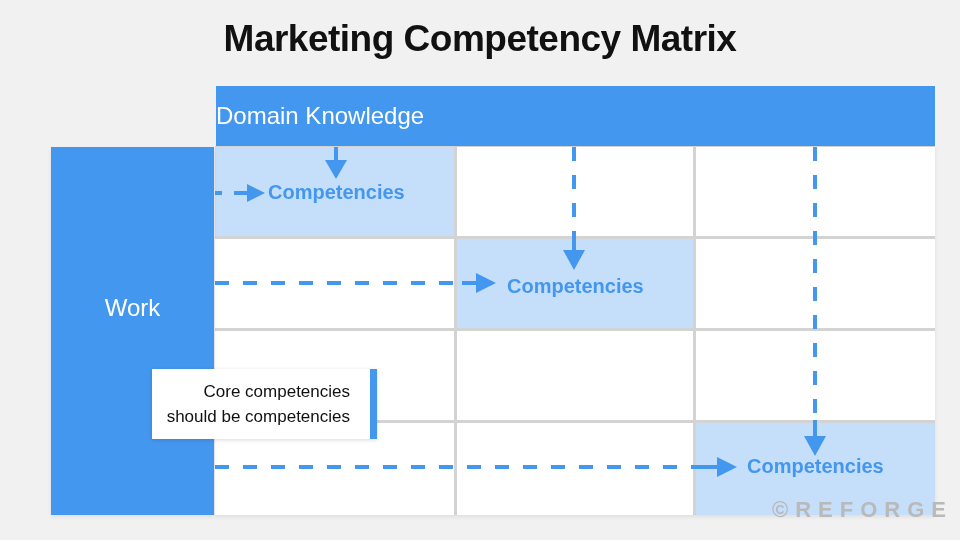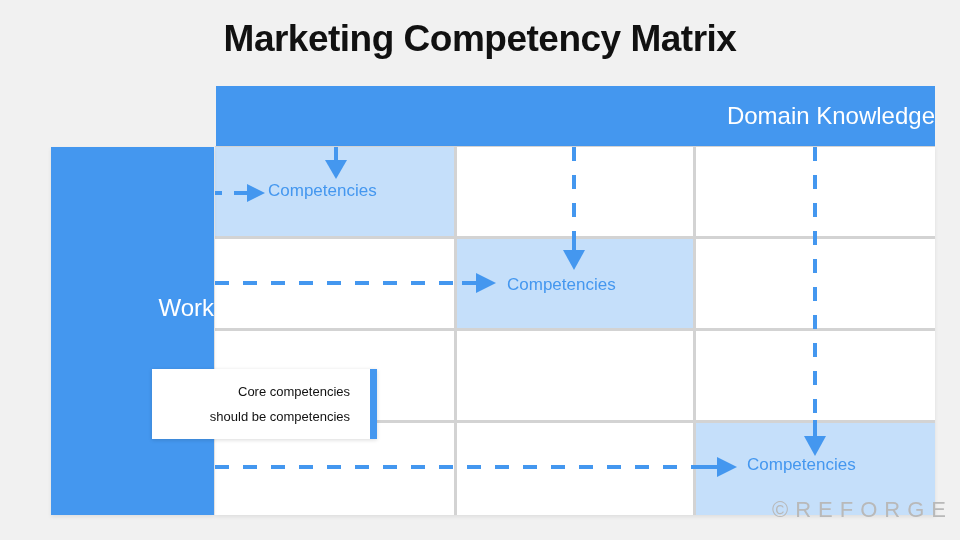--- a/index.html
+++ b/index.html
@@ -1,28 +1,28 @@
 <!DOCTYPE html>
 <html><head>
 <meta charset="utf-8">
 <style>
   html, body { margin:0; padding:0; }
   body { width:960px; height:540px; background:#f1f1f1; position:relative; overflow:hidden; font-family:"Liberation Sans", sans-serif; }
   .title { position:absolute; left:0; top:18px; width:960px; text-align:center; font-size:37px; font-weight:bold; color:#111; letter-spacing:-0.5px; }
-  .header { position:absolute; left:216px; top:86px; width:719px; height:60px; background:#4497ef; color:#fff; font-size:24px; display:flex; align-items:center; justify-content:flex-end; }
-  .sidebar { position:absolute; left:51px; top:147px; width:163px; height:368px; background:#4497ef; color:#fff; font-size:24px; line-height:30px; text-align:right; box-shadow:0 2px 4px rgba(0,0,0,0.08); }
+  .header { position:absolute; left:216px; top:86px; width:719px; height:60px; background:#4497ef; color:#fff; font-size:24px; display:flex; align-items:center; justify-content:flex-start; }
+  .sidebar { position:absolute; left:51px; top:147px; width:163px; height:368px; background:#4497ef; color:#fff; font-size:24px; line-height:30px; text-align:center; box-shadow:0 2px 4px rgba(0,0,0,0.08); }
   .sidebar .label { position:absolute; left:0; top:146px; width:163px; }
   .grid { position:absolute; left:215px; top:146px; width:720px; height:369px; background:#d3d3d3; box-shadow:0 2px 4px rgba(0,0,0,0.08); }
   .cell { position:absolute; background:#fff; }
   .cell.hl { background:#c5dffa; }
-  .comp { position:absolute; color:#4497ef; font-size:17px; font-weight:normal; white-space:nowrap; }
+  .comp { position:absolute; color:#4497ef; font-size:20px; font-weight:bold; white-space:nowrap; }
   svg.overlay { position:absolute; left:0; top:0; width:960px; height:540px; pointer-events:none; }
-  .callout { position:absolute; left:152px; top:369px; width:218px; height:70px; background:#fff; border-right:7px solid #4497ef; box-shadow:0 1px 4px rgba(0,0,0,0.15); color:#111; font-size:13px; line-height:25px; text-align:right; }
+  .callout { position:absolute; left:152px; top:369px; width:218px; height:70px; background:#fff; border-right:7px solid #4497ef; box-shadow:0 1px 4px rgba(0,0,0,0.15); color:#111; font-size:17px; line-height:25px; text-align:right; }
   .callout .text { position:absolute; right:20px; top:10px; }
-  .watermark { position:absolute; left:772px; top:497px; color:#b9b9b9; font-size:22px; letter-spacing:7px; font-weight:normal; }
+  .watermark { position:absolute; left:772px; top:497px; color:#b9b9b9; font-size:22px; letter-spacing:7px; font-weight:bold; }
 </style>
 </head>
 <body>
 
 <div class="title">Marketing Competency Matrix</div>
 
 <div class="header">
   <span>Domain Knowledge</span>
 </div>
 

